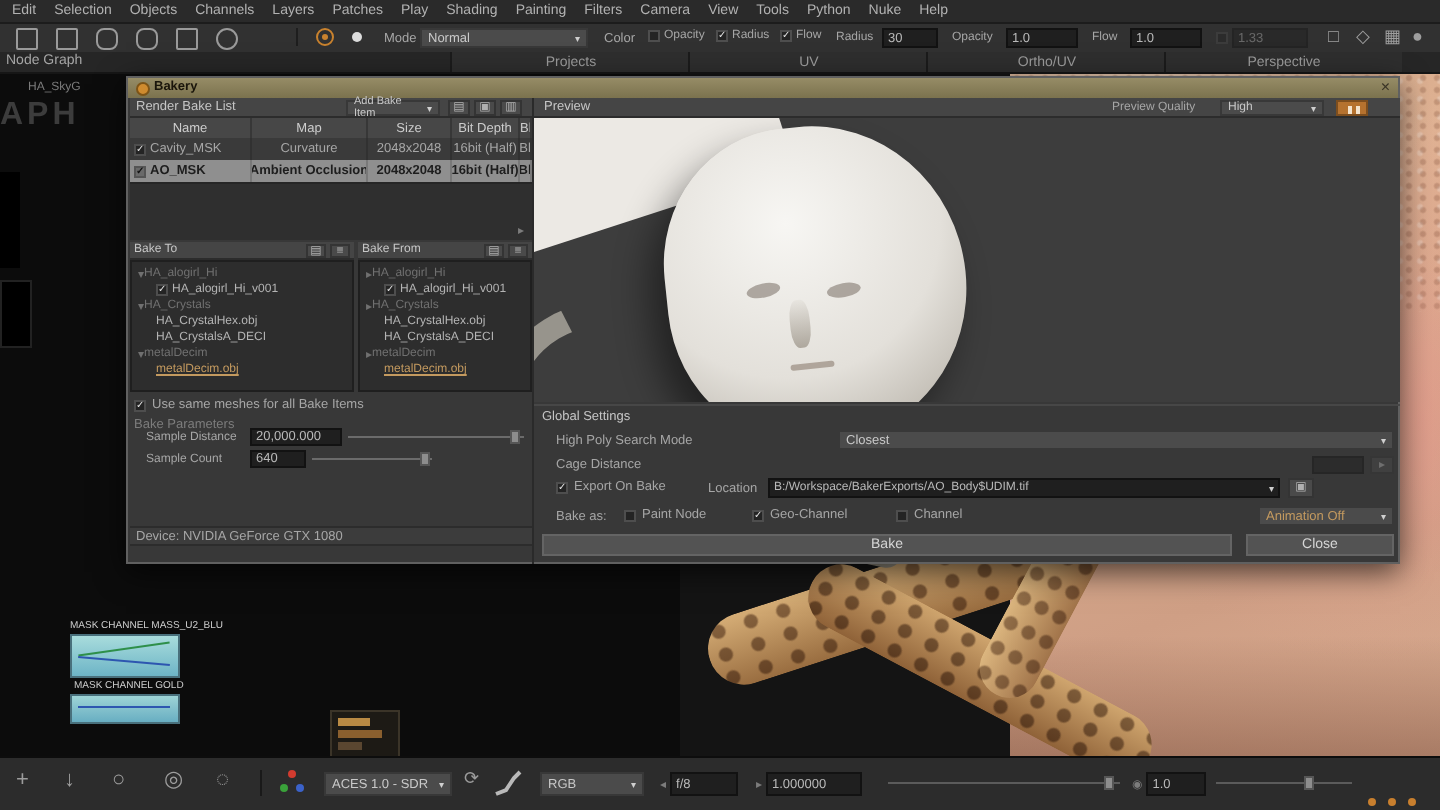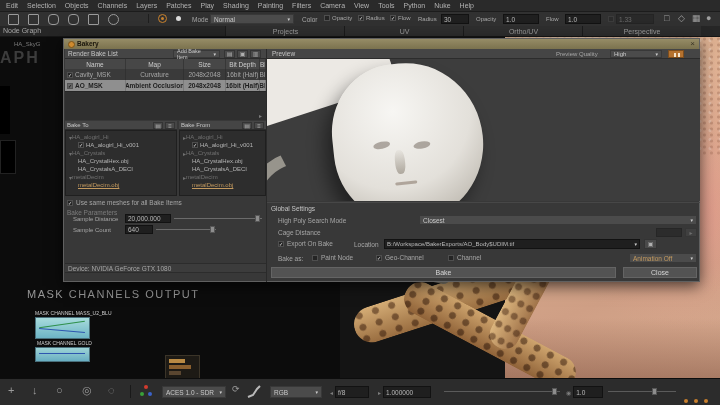--- a/index.html
+++ b/index.html
@@ -54,21 +54,20 @@
 </head>
 <body>
 
 <div id="app">
 
   <div class="abs" style="left:0;top:36px;width:505px;height:342px;background:#0c0c0c;">
     <div class="abs f6 tdk" style="left:14px;top:5px;">HA_SkyG</div>
     <div class="abs" style="left:0;top:13px;font-size:16px;font-weight:bold;color:#3c3c3c;letter-spacing:2px;">APH</div>
     <div class="abs" style="left:0;top:50px;width:10px;height:48px;background:#000;"></div>
     <div class="abs" style="left:0;top:104px;width:14px;height:32px;background:#000;border:1px solid #222;"></div>
-    <div class="abs" style="left:27px;top:252px;font-size:11px;color:#979797;letter-spacing:1.5px;">MASK CHANNELS OUTPUT</div>
     <div class="abs" style="left:35px;top:274px;font-size:5px;color:#cfcfcf;white-space:nowrap;">MASK CHANNEL MASS_U2_BLU</div>
     <div class="abs" style="left:35px;top:281px;width:53px;height:20px;background:linear-gradient(#a8dcdc,#6db4c6);border:1px solid #49707c;">
       <div class="abs" style="left:3px;top:6px;width:46px;height:1px;background:#2e8f4a;transform:rotate(-8deg);"></div>
       <div class="abs" style="left:3px;top:12px;width:46px;height:1px;background:#2d56b0;transform:rotate(5deg);"></div>
     </div>
     <div class="abs" style="left:37px;top:304px;font-size:5px;color:#cfcfcf;white-space:nowrap;">MASK CHANNEL GOLD</div>
     <div class="abs" style="left:35px;top:311px;width:53px;height:13px;background:linear-gradient(#9ed4d6,#68aec2);border:1px solid #49707c;">
       <div class="abs" style="left:3px;top:5px;width:46px;height:1px;background:#2d56b0;"></div>
     </div>
     <div class="abs" style="left:165px;top:319px;width:33px;height:23px;background:#1d1a15;border:1px solid #3b3428;">

